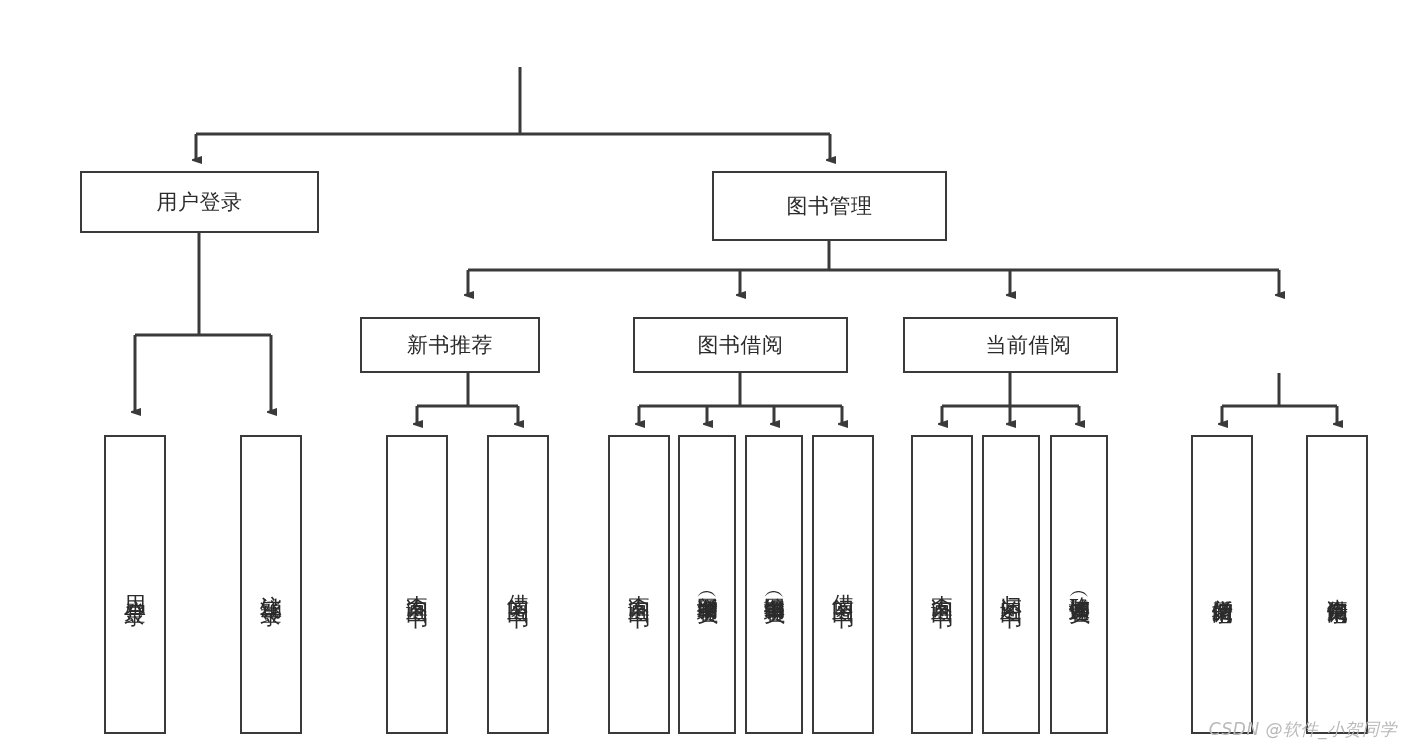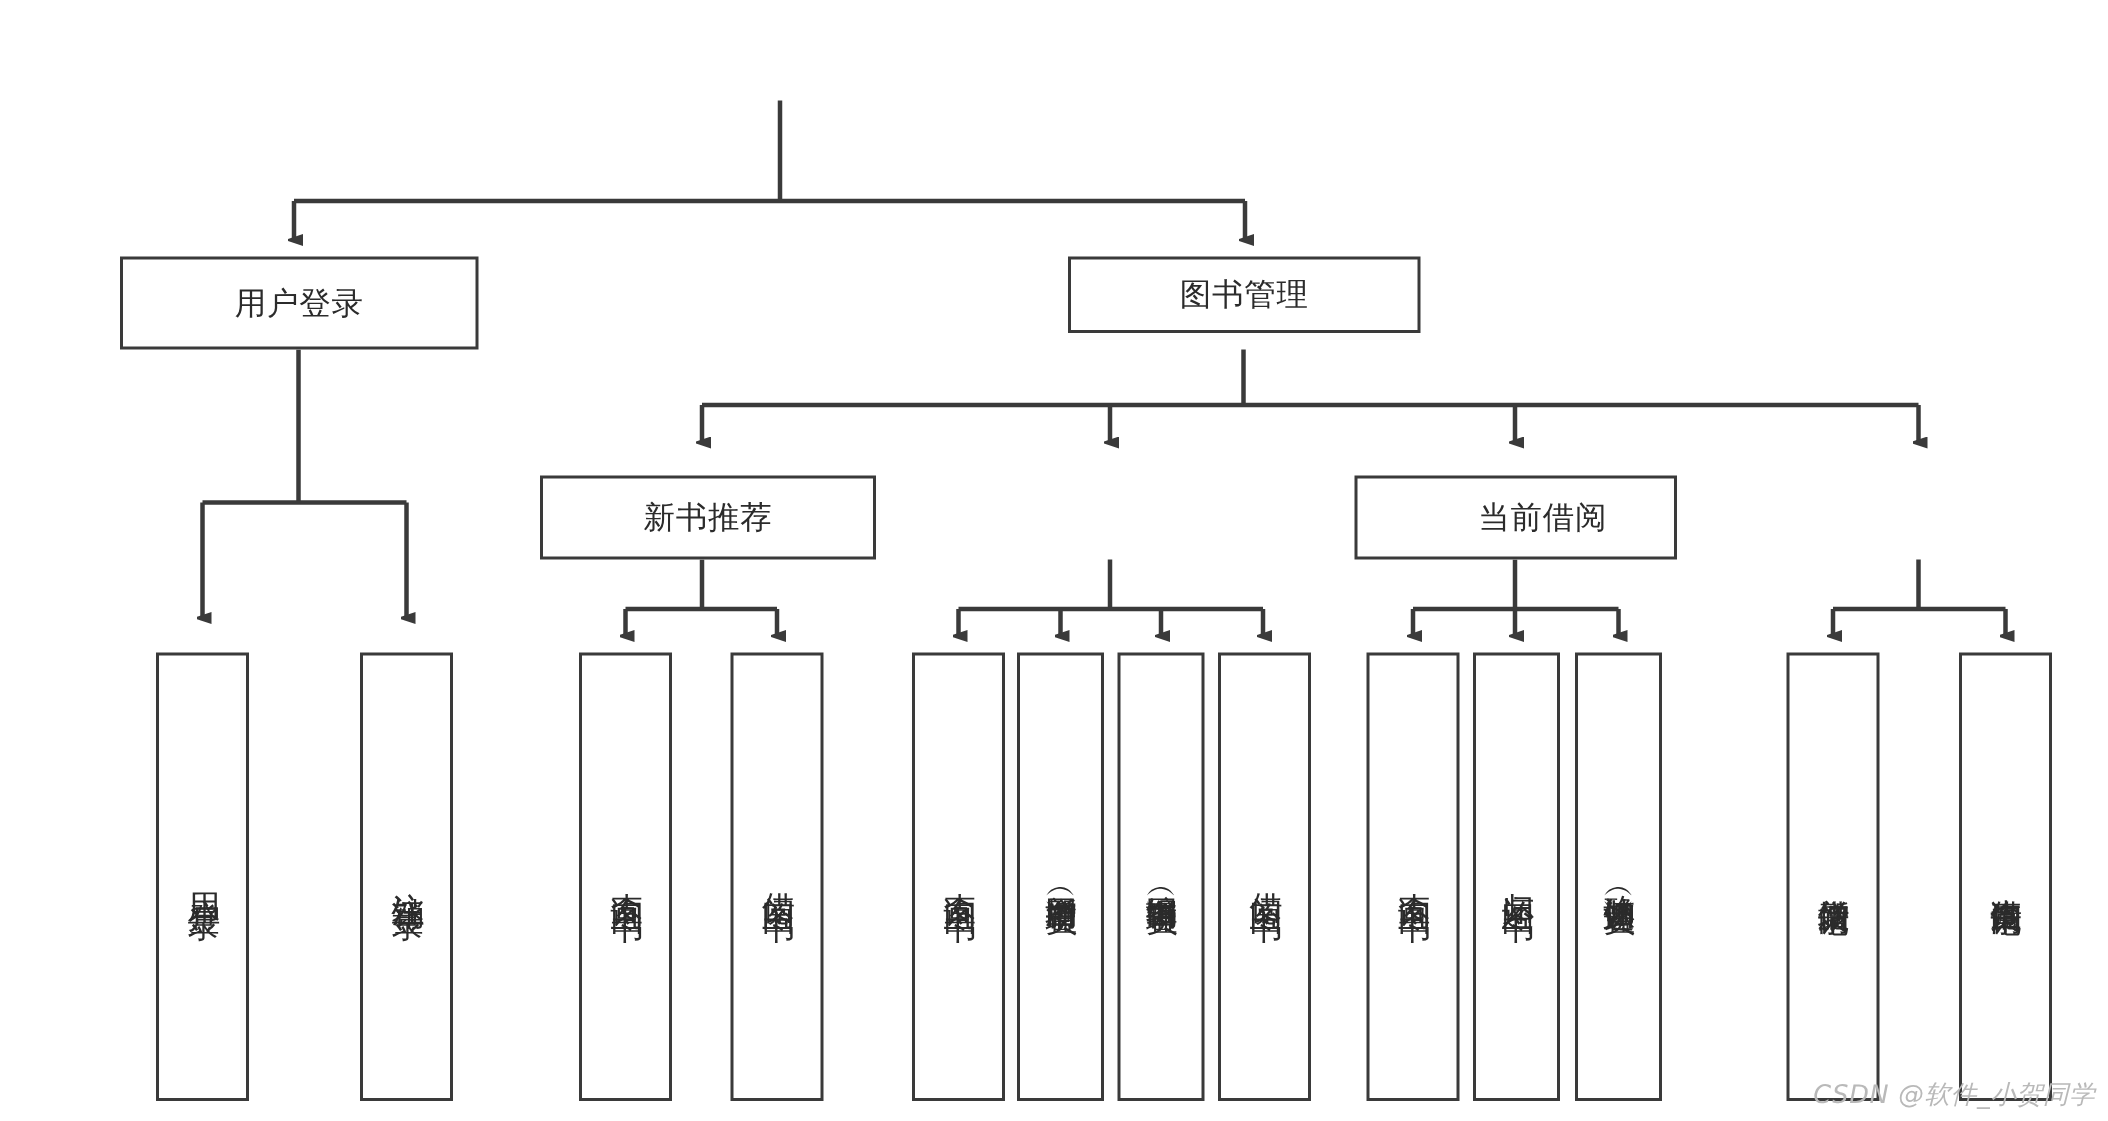--- a/index.html
+++ b/index.html
@@ -126,28 +126,31 @@
       <path d="M 1222 406 L 1222 424" marker-end="url(#arrow)"></path>
       <path d="M 1337 406 L 1337 424" marker-end="url(#arrow)"></path>
     </g>
   </svg>
 
 
   <div class="node-box" style="left:80px; top:171px; width:239px; height:62px;">
     <span class="node-label">用户登录</span>
   </div>
 
-  <div class="node-box" style="left:712px; top:171px; width:235px; height:51px;">
+  <div class="node-box" style="left:712px; top:171px; width:235px; height:70px;">
     <span class="node-label">图书管理</span>
   </div>
 
-  <div class="node-box" style="left:360px; top:317px; width:224px; height:56px;">
+  <div class="node-box" style="left:360px; top:317px; width:180px; height:56px;">
     <span class="node-label">新书推荐</span>
   </div>
 
+  <div class="node-box" style="left:633px; top:317px; width:215px; height:56px;">
+    <span class="node-label">图书借阅</span>
+  </div>
 
   <div class="node-box" style="left:903px; top:317px; width:215px; height:56px;padding-left:36px;">
     <span class="node-label">当前借阅</span>
   </div>
 
 
   <div class="leaf-box" style="left:104px; top:435px; width:62px; height:299px;">
     <span class="leaf-label">用户登录</span>
   </div>
 

